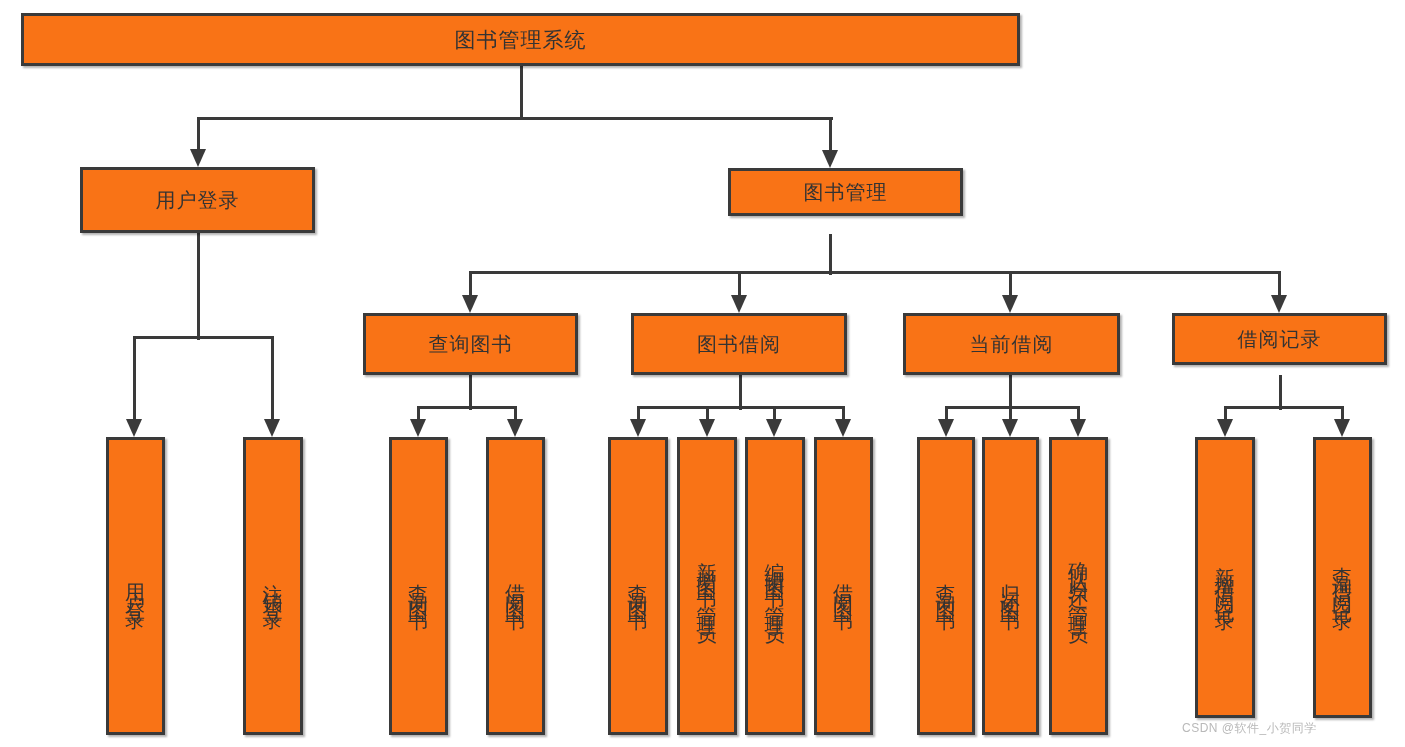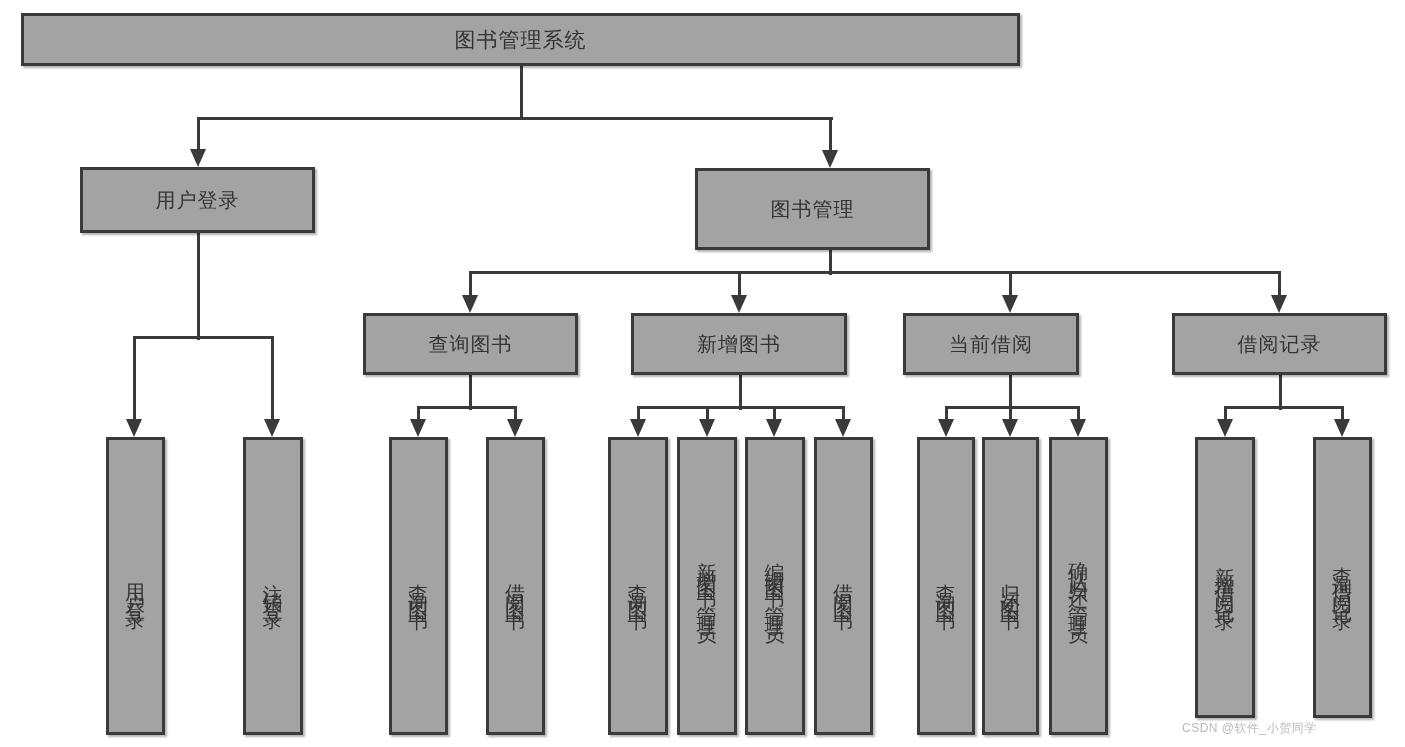--- a/index.html
+++ b/index.html
@@ -12,21 +12,21 @@
   body{font-family:"Liberation Sans","DejaVu Sans",sans-serif;}
   #canvas{
     position:relative;
     width:1405px;height:747px;
     background:var(--bg);
     overflow:hidden;
   }
   .node{
     position:absolute;
     box-sizing:border-box;
-    background:#a3a3a3;
+    background:#f97316;
     border:3px solid var(--line);
     box-shadow:2px 2px 2px rgba(0,0,0,0.30);
     display:flex;
     align-items:center;
     justify-content:center;
     color:var(--text);
     font-size:20px;
     letter-spacing:1px;
     white-space:nowrap;
     z-index:2;
@@ -62,26 +62,26 @@
   }
 </style>
 </head>
 <body>
 
 <div id="canvas">
 
   <div class="node root" style="left:21px;top:13px;width:999px;height:53px">图书管理系统</div>
 
   <div class="node" style="left:80px;top:167px;width:235px;height:66px">用户登录</div>
-  <div class="node" style="left:695px;top:168px;width:235px;height:82px">图书管理</div>
+  <div class="node" style="left:728px;top:168px;width:235px;height:48px">图书管理</div>
 
   <div class="node" style="left:363px;top:313px;width:215px;height:62px">查询图书</div>
-  <div class="node" style="left:631px;top:313px;width:216px;height:62px">新增图书</div>
-  <div class="node" style="left:903px;top:313px;width:176px;height:62px">当前借阅</div>
-  <div class="node" style="left:1172px;top:313px;width:215px;height:62px">借阅记录</div>
+  <div class="node" style="left:631px;top:313px;width:216px;height:62px">图书借阅</div>
+  <div class="node" style="left:903px;top:313px;width:217px;height:62px">当前借阅</div>
+  <div class="node" style="left:1172px;top:313px;width:215px;height:52px">借阅记录</div>
 
   <div class="node v" style="left:106px;top:437px;width:59px;height:298px">用户登录</div>
   <div class="node v" style="left:243px;top:437px;width:60px;height:298px">注销登录</div>
 
   <div class="node v" style="left:389px;top:437px;width:59px;height:298px">查询图书</div>
   <div class="node v" style="left:486px;top:437px;width:59px;height:298px">借阅图书</div>
 
   <div class="node v" style="left:608px;top:437px;width:60px;height:298px">查询图书</div>
   <div class="node v" style="left:677px;top:437px;width:60px;height:298px">新增图书（管理员）</div>
   <div class="node v" style="left:745px;top:437px;width:60px;height:298px">编辑图书（管理员）</div>

